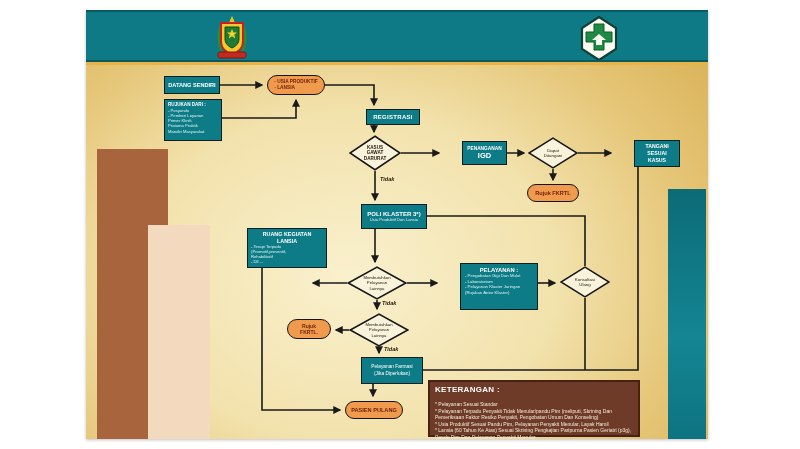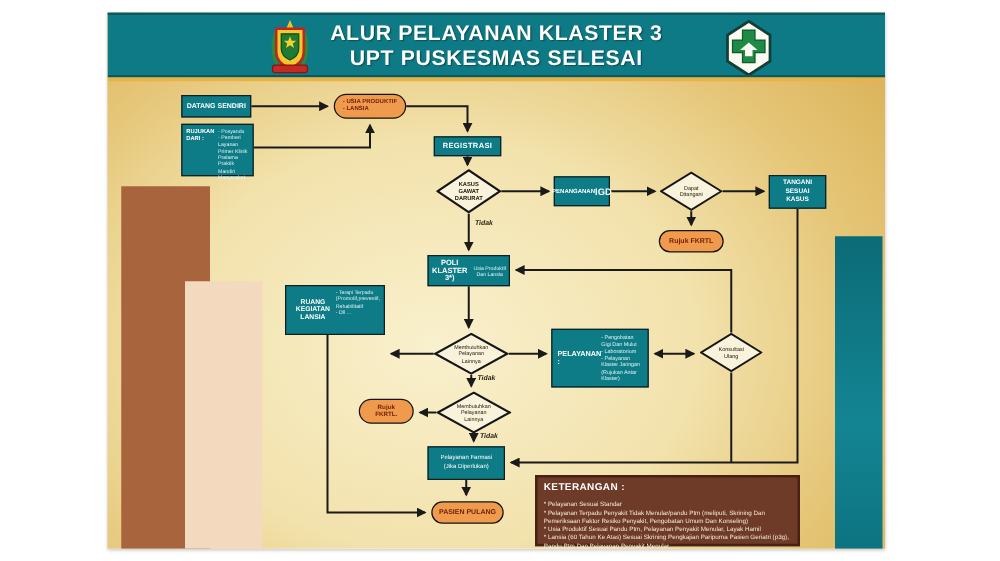--- a/index.html
+++ b/index.html
@@ -18,21 +18,21 @@
   .logo{position:absolute;top:3px;}
   
   .decor{position:absolute;}
   #decor-brown{left:11px;top:139px;width:71px;height:290px;background:#a8643c;}
   #decor-peach{left:62px;top:215px;width:62px;height:214px;background:#f3d9be;}
   #decor-teal{left:582px;top:179px;width:38px;height:250px;
     background:linear-gradient(180deg,#0c6b77 0%,#148593 60%,#0d7381 100%);}
   
   .node{position:absolute;box-sizing:border-box;color:#fff;text-align:center;}
   .tealbox{background:#0d7c87;border:1.5px solid #111f22;color:#ffffff;font-weight:bold;
-    display:flex;flex-direction:row;align-items:center;justify-content:center;}
+    display:flex;flex-direction:column;align-items:center;justify-content:center;margin-left:19px;}
   .pill{background:#ef9a4d;border:1.6px solid #161310;border-radius:10px;color:#73200c;
     font-weight:bold;display:flex;flex-direction:column;align-items:center;justify-content:center;}
   .diamond{position:absolute;}
   .diamond svg{position:absolute;left:0;top:0;width:100%;height:100%;}
   .dtext{position:absolute;left:0;top:0;width:100%;height:100%;display:flex;align-items:center;
     justify-content:center;text-align:center;color:#20190a;font-weight:bold;}
   .ml{white-space:pre-line;}
   .sub{font-weight:normal;}
   .leftlist{align-items:flex-start;text-align:left;justify-content:flex-start;}
   .tidak{position:absolute;font-size:5.5px;font-weight:bold;font-style:italic;color:#2a2013;}
@@ -47,24 +47,20 @@
 </head>
 <body>
 
 <div id="poster">
 
   <div class="decor" id="decor-brown"></div>
   <div class="decor" id="decor-peach"></div>
   <div class="decor" id="decor-teal"></div>
 
   <div id="hdr">
-    <div id="title">
-      <div>ALUR PELAYANAN KLASTER 3</div>
-      <div>UPT PUSKESMAS SELESAI</div>
-    </div>
     <svg class="logo" style="left:125px;" width="42" height="45" viewBox="0 0 42 45">
       <polygon points="21,1 23,6 19,6" fill="#f5d22b"></polygon>
       <polygon points="21,2 24.5,8.5 17.5,8.5" fill="#f0c020"></polygon>
       <path d="M9,9 Q4,20 8,34 Q10,38 13,40 Q8,28 11,12 Z" fill="#2c8a3c"></path>
       <path d="M33,9 Q38,20 34,34 Q32,38 29,40 Q34,28 31,12 Z" fill="#2c8a3c"></path>
       <path d="M10,8 h22 v19 q0,8 -11,13 q-11,-5 -11,-13 z" fill="#f5c92b" stroke="#c22222" stroke-width="2"></path>
       <path d="M14,12 h14 v12 q0,6 -7,9 q-7,-3 -7,-9 z" fill="#1e7a34" stroke="#0e4d1e" stroke-width="1"></path>
       <polygon points="21,14 22.4,17.6 26,17.6 23.2,19.8 24.2,23.4 21,21.2 17.8,23.4 18.8,19.8 16,17.6 19.6,17.6" fill="#f5d22b"></polygon>
       <rect x="7" y="37" width="28" height="6" rx="2" fill="#c22b22" stroke="#8a1410" stroke-width="1"></rect>
     </svg>

